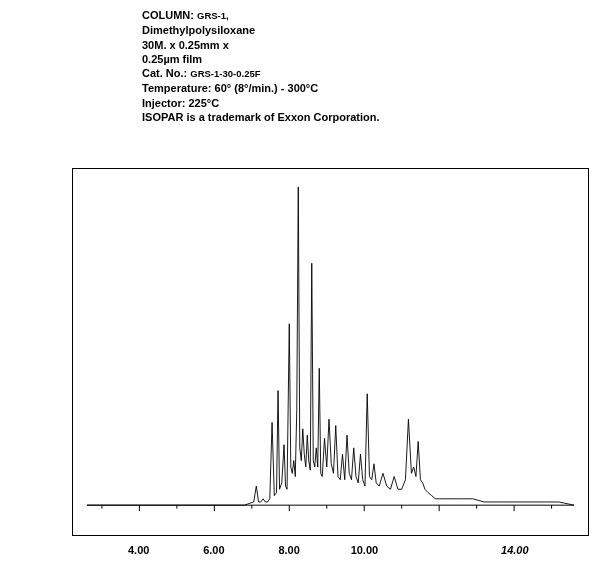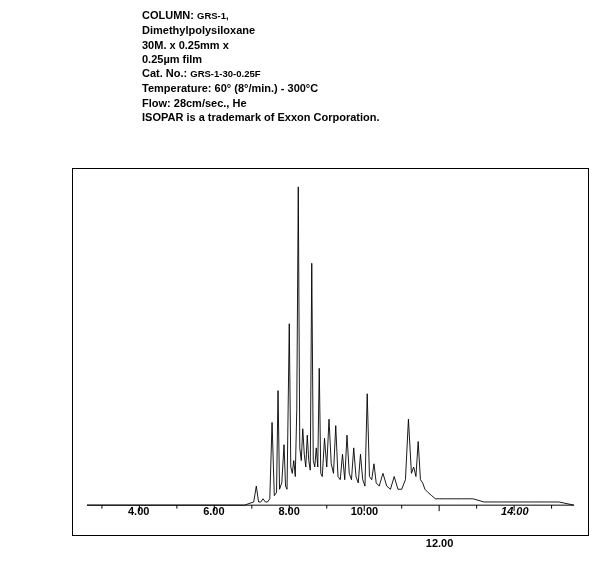--- a/index.html
+++ b/index.html
@@ -68,21 +68,21 @@
     position: absolute;
     left: 0;
     top: 0;
     width: 100%;
     height: 100%;
   }
 
   #tick-labels {
     position: absolute;
     left: 72px;
-    top: 505px;
+    top: 544px;
     width: 412px;
     height: 20px;
   }
   #tick-labels span {
     position: absolute;
     font-size: 11px;
     font-weight: bold;
     color: #000;
     transform: translateX(-50%);
     white-space: nowrap;
@@ -94,21 +94,21 @@
 <div id="header">
 
 
   <div id="spec-col">
     <div class="line"><span>COLUMN: </span><span class="small">GRS-1,</span></div>
     <div class="line"><span>Dimethylpolysiloxane</span></div>
     <div class="line"><span>30M. x 0.25mm x</span></div>
     <div class="line"><span>0.25µm film</span></div>
     <div class="line"><span>Cat. No.: </span><span class="small">GRS-1-30-0.25F</span></div>
     <div class="line"><span>Temperature: 60° (8°/min.) - 300°C</span></div>
-    <div class="line"><span>Flow: 28cm/sec., He</span></div>
+    <div class="line"><span>Injector: 225°C</span></div>
     <div class="line"><span>ISOPAR is a trademark of Exxon Corporation.</span></div>
   </div>
 
 </div>
 
 <div id="chart-frame">
   <svg id="plot" viewBox="0 0 517 368" preserveAspectRatio="none">
       <line x1="14" y1="338" x2="503" y2="338" stroke="#000" stroke-width="1"></line>
       <line x1="66.66153846153846" y1="338" x2="66.66153846153846" y2="344" stroke="#000" stroke-width="1"></line>
       <line x1="141.8923076923077" y1="338" x2="141.8923076923077" y2="344" stroke="#000" stroke-width="1"></line>

